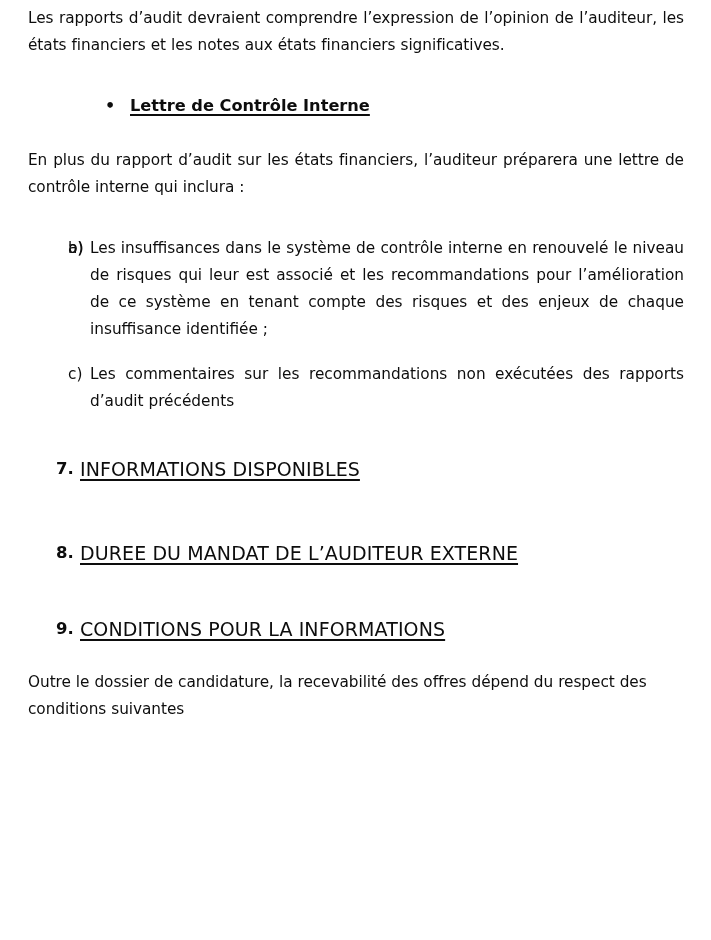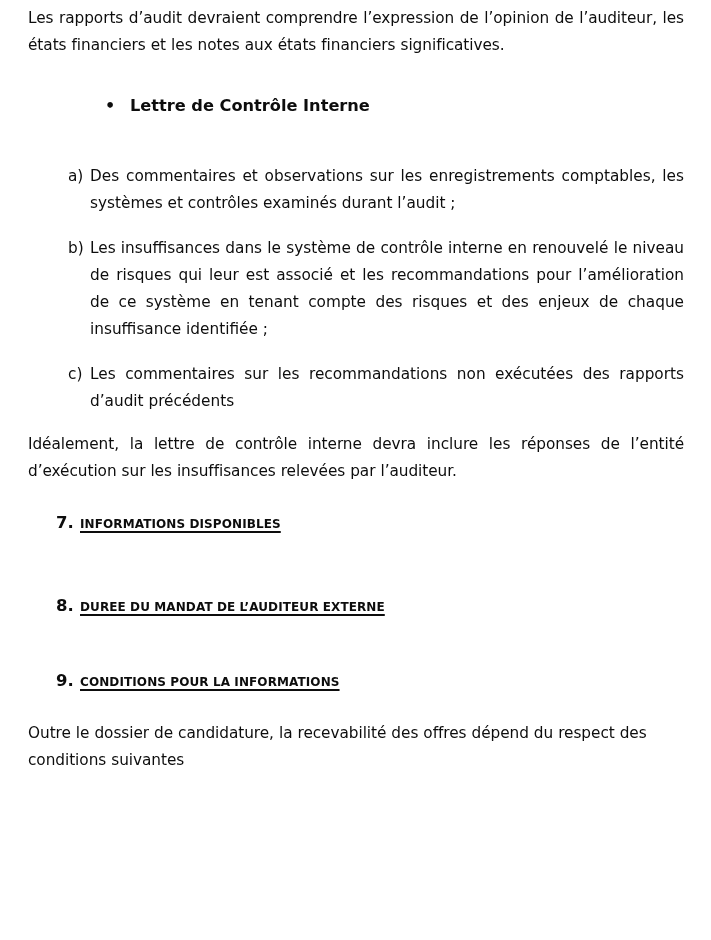--- a/index.html
+++ b/index.html
@@ -63,42 +63,43 @@
   }
   .bullet-head .dot {
     position: absolute;
     left: 77px;
     top: 0;
     font-size: 16px;
     line-height: 26px;
     font-weight: bold;
   }
   .bullet-head .txt {
+    text-decoration: underline;
     text-underline-offset: 2.5px;
     text-decoration-thickness: 1.6px;
   }
 
   
   .sec-head {
     position: relative;
     padding-left: 52px;
     margin: 0;
     line-height: 24px;
   }
   .sec-head .num {
     position: absolute;
     left: 28px;
     top: 0;
     font-size: 16.5px;
     font-weight: bold;
     line-height: 24px;
   }
   .sec-head .txt {
-    font-size: 12px;
-    font-weight: bold;
+    font-size: 19px;
+    font-weight: normal;
     letter-spacing: 0.1px;
     text-decoration: underline;
     text-underline-offset: 2.5px;
     text-decoration-thickness: 1.6px;
   }
 
   
   .alpha-list {
     margin: 0;
     padding: 0;
@@ -135,41 +136,40 @@
 
     <div class="sp-34"></div>
 
     <div class="bullet-head">
       <span class="dot">•</span>
       <span class="txt">Lettre de Contrôle Interne</span>
     </div>
 
     <div class="sp-28"></div>
 
+    <p class="para">En plus du rapport d’audit sur les états financiers, l’auditeur préparera une lettre de contrôle interne qui inclura :</p>
 
     <div class="sp-16"></div>
 
     <ul class="alpha-list">
       <li class="alpha-item">
         <span class="mark">a)</span>
-        <span>Des commentaires et observations sur les enregistrements comptables, les systèmes et contrôles examinés durant l’audit ;</span>
       </li>
       <li class="alpha-item">
         <span class="mark">b)</span>
         <span>Les insuffisances dans le système de contrôle interne en renouvelé le niveau de risques qui leur est associé et les recommandations pour l’amélioration de ce système en tenant compte des risques et des enjeux de chaque insuffisance identifiée ;</span>
       </li>
       <li class="alpha-item">
         <span class="mark">c)</span>
         <span>Les commentaires sur les recommandations non exécutées des rapports d’audit précédents</span>
       </li>
     </ul>
 
     <div class="sp-16"></div>
 
-    <p class="para">Idéalement, la lettre de contrôle interne devra inclure les réponses de l’entité d’exécution sur les insuffisances relevées par l’auditeur.</p>
 
     <div class="sp-26"></div>
 
     <div class="sec-head">
       <span class="num">7.</span>
       <span class="txt">INFORMATIONS DISPONIBLES</span>
     </div>
 
     <div class="sp-28"></div>
 

